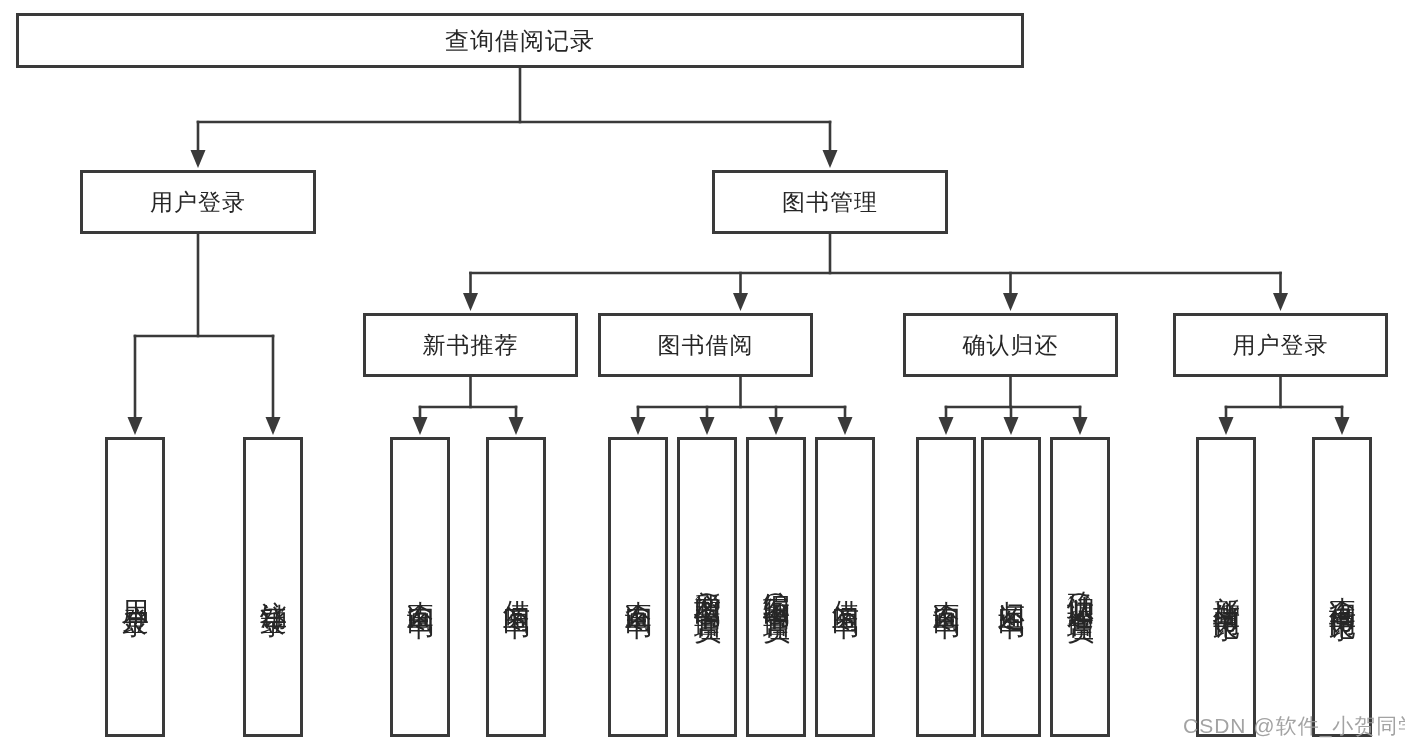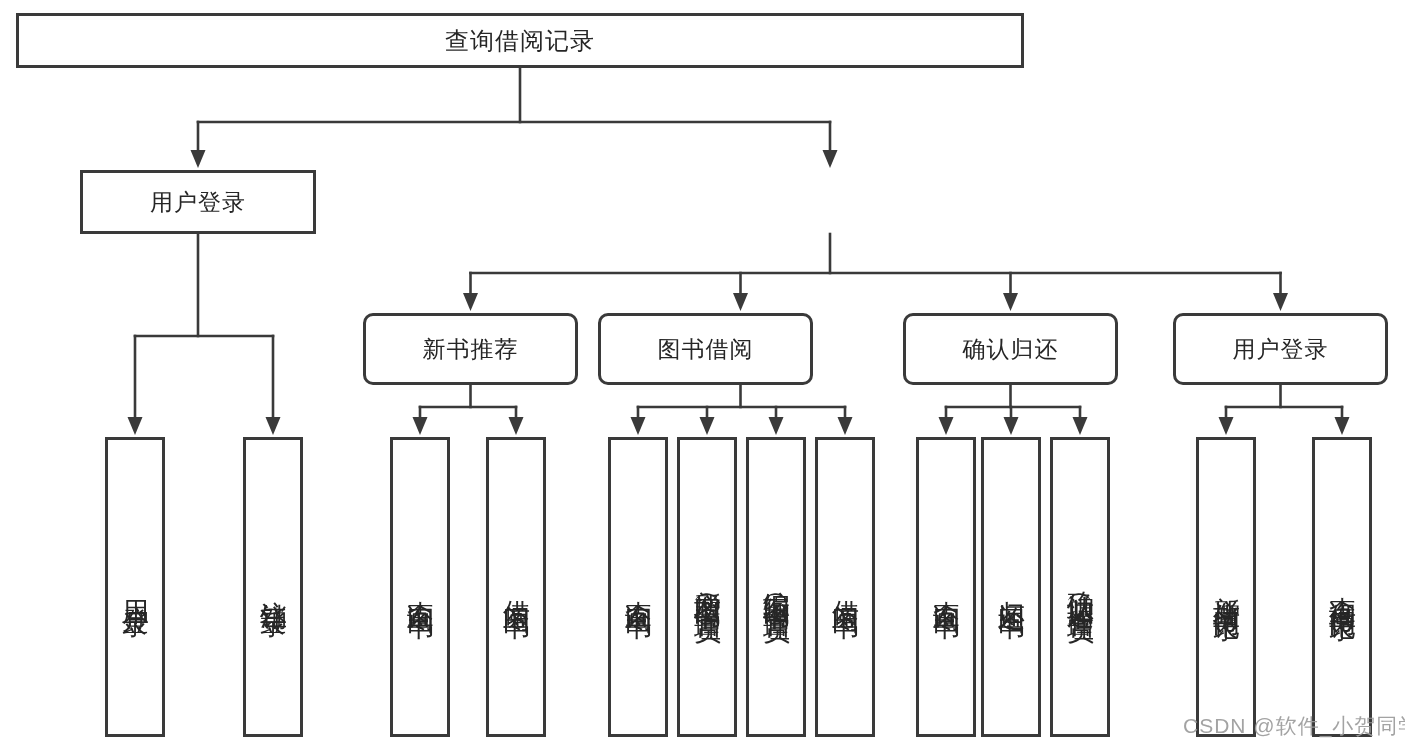--- a/index.html
+++ b/index.html
@@ -23,21 +23,21 @@
     background: #ffffff;
     border: 3px solid #3a3a3a;
     display: flex;
     align-items: center;
     justify-content: center;
     color: #262626;
   }
   .hnode { font-size: 23px; letter-spacing: 1px; white-space: nowrap; }
   .root-node { left: 16px; top: 13px; width: 1008px; height: 55px; font-size: 24px; }
   .l2-node { top: 170px; width: 236px; height: 64px; }
-  .l3-node { top: 313px; width: 215px; height: 72px; border-radius: 10px; }
+  .l3-node { top: 313px; width: 215px; height: 64px; }
   .leaf-node {
     top: 437px; width: 60px; height: 300px;
     font-size: 27px;
   }
   .vtext {
     writing-mode: vertical-rl;
     text-orientation: mixed;
     letter-spacing: 4px;
     line-height: 1;
     max-height: 292px;
@@ -113,20 +113,23 @@
       <polygon points="1334.5,417 1349.5,417 1342,435" fill="#3a3a3a"></polygon>
     </svg>
 
   <div class="node hnode root-node">
     <span>查询借阅记录</span>
   </div>
 
   <div class="node hnode l2-node" style="left:80px">
     <span>用户登录</span>
   </div>
+  <div class="node hnode l2-node" style="left:712px">
+    <span>图书管理</span>
+  </div>
 
   <div class="node hnode l3-node" style="left:363px">
     <span>新书推荐</span>
   </div>
   <div class="node hnode l3-node" style="left:598px">
     <span>图书借阅</span>
   </div>
   <div class="node hnode l3-node" style="left:903px">
     <span>确认归还</span>
   </div>

